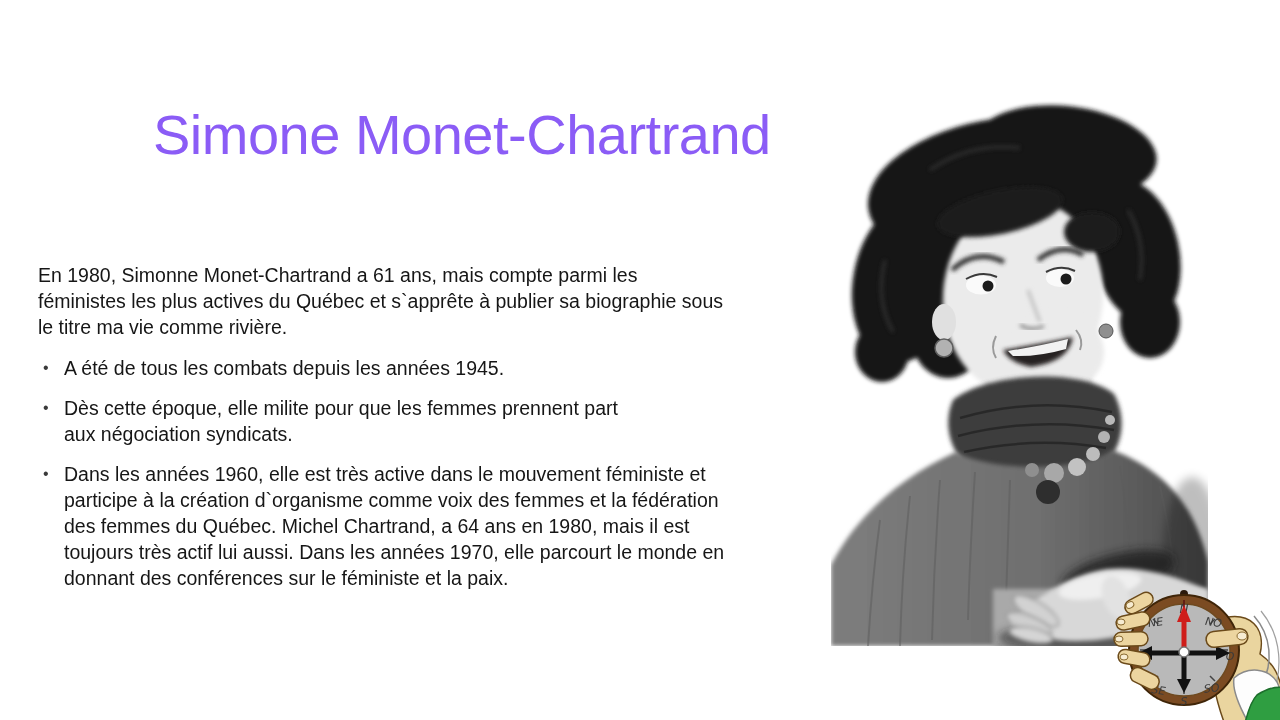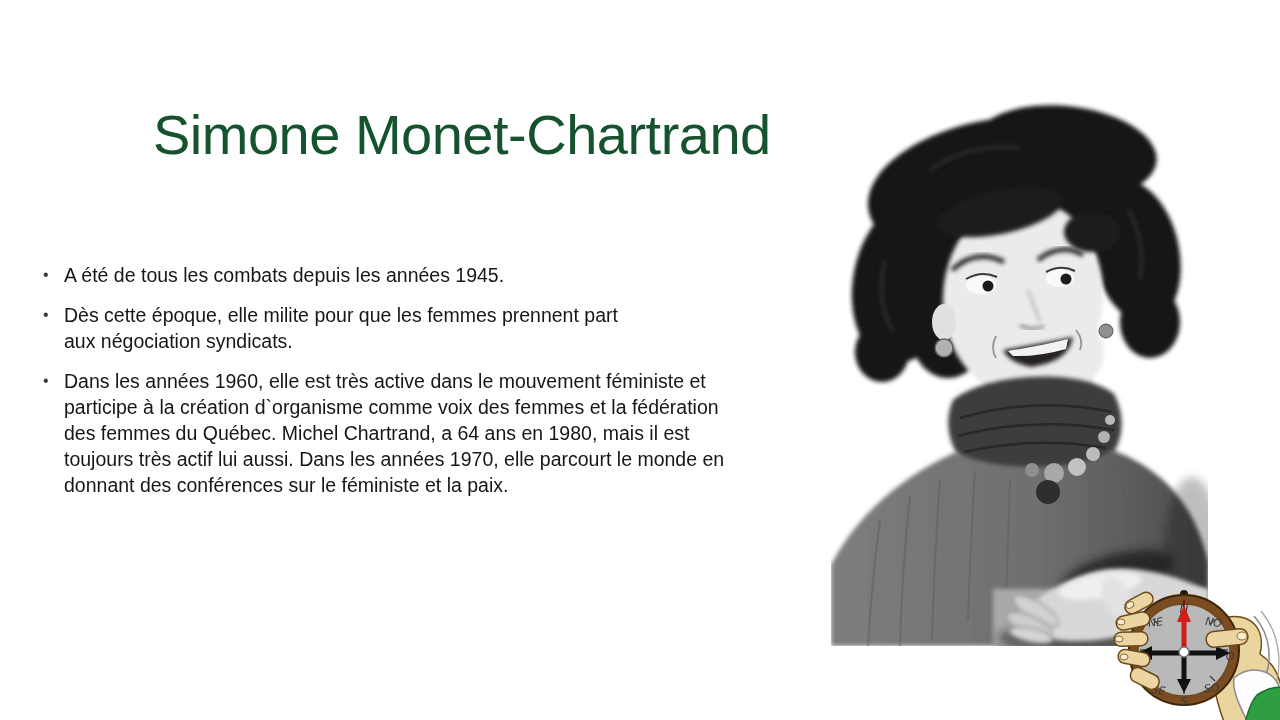--- a/index.html
+++ b/index.html
@@ -1,21 +1,21 @@
 <!DOCTYPE html>
 <html><head>
 <meta charset="utf-8">
 <style>
   html,body{margin:0;padding:0;background:#ffffff;}
   body{width:1280px;height:720px;overflow:hidden;position:relative;
        font-family:"Liberation Sans",sans-serif;color:#1a1a1a;}
   .slide{position:absolute;inset:0;background:#ffffff;}
   .slide-title{
     position:absolute;left:153px;top:101px;width:700px;
-    font-size:56px;font-weight:300;letter-spacing:-0.5px;color:#14532d;
+    font-size:56px;font-weight:300;letter-spacing:-0.5px;color:#8b5cf6;
     line-height:68px;white-space:nowrap;
   }
   .body-block{
     position:absolute;left:38px;top:262px;width:785px;
     font-size:19.5px;line-height:26px;color:#161616;
   }
   .intro{white-space:pre-line;margin:0 0 15px 0;}
   .bullet-list{margin:0;padding:0;list-style:none;}
   .bullet-item{display:flex;margin:0 0 14px 0;}
   .bullet-marker{flex:0 0 26px;width:26px;padding-left:5px;box-sizing:border-box;
@@ -25,20 +25,23 @@
   .compass{position:absolute;left:1108px;top:583px;width:176px;height:137px;}
 </style>
 </head>
 <body>
 
 <div class="slide">
 
   <div class="slide-title">Simone Monet-Chartrand</div>
 
   <div class="body-block">
+    <p class="intro">En 1980, Simonne Monet-Chartrand a 61 ans, mais compte parmi les
+féministes les plus actives du Québec et s`apprête à publier sa biographie sous
+le titre ma vie comme rivière.</p>
     <div class="bullet-list">
       <div class="bullet-item">
         <span class="bullet-marker">•</span>
         <span class="bullet-text">A été de tous les combats depuis les années 1945.</span>
       </div>
       <div class="bullet-item">
         <span class="bullet-marker">•</span>
         <span class="bullet-text">Dès cette époque, elle milite pour que les femmes prennent part
 aux négociation syndicats.</span>
       </div>

